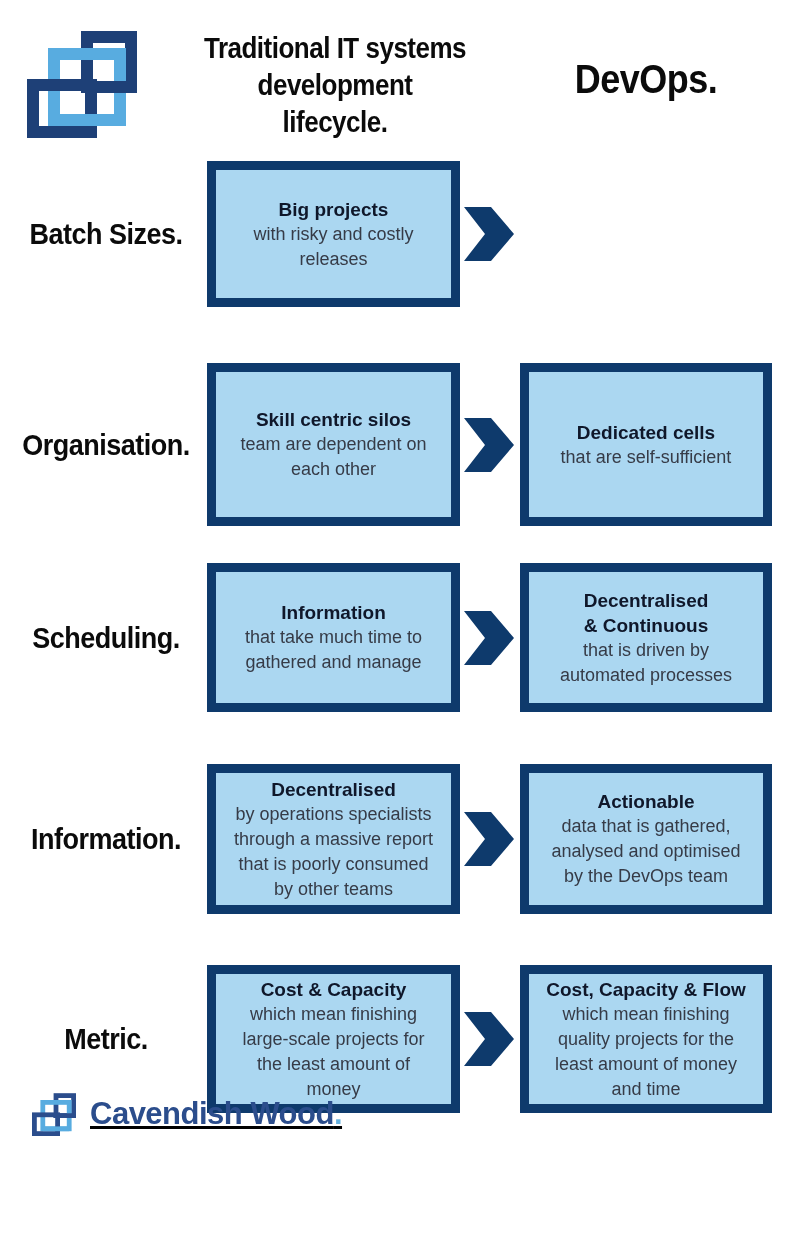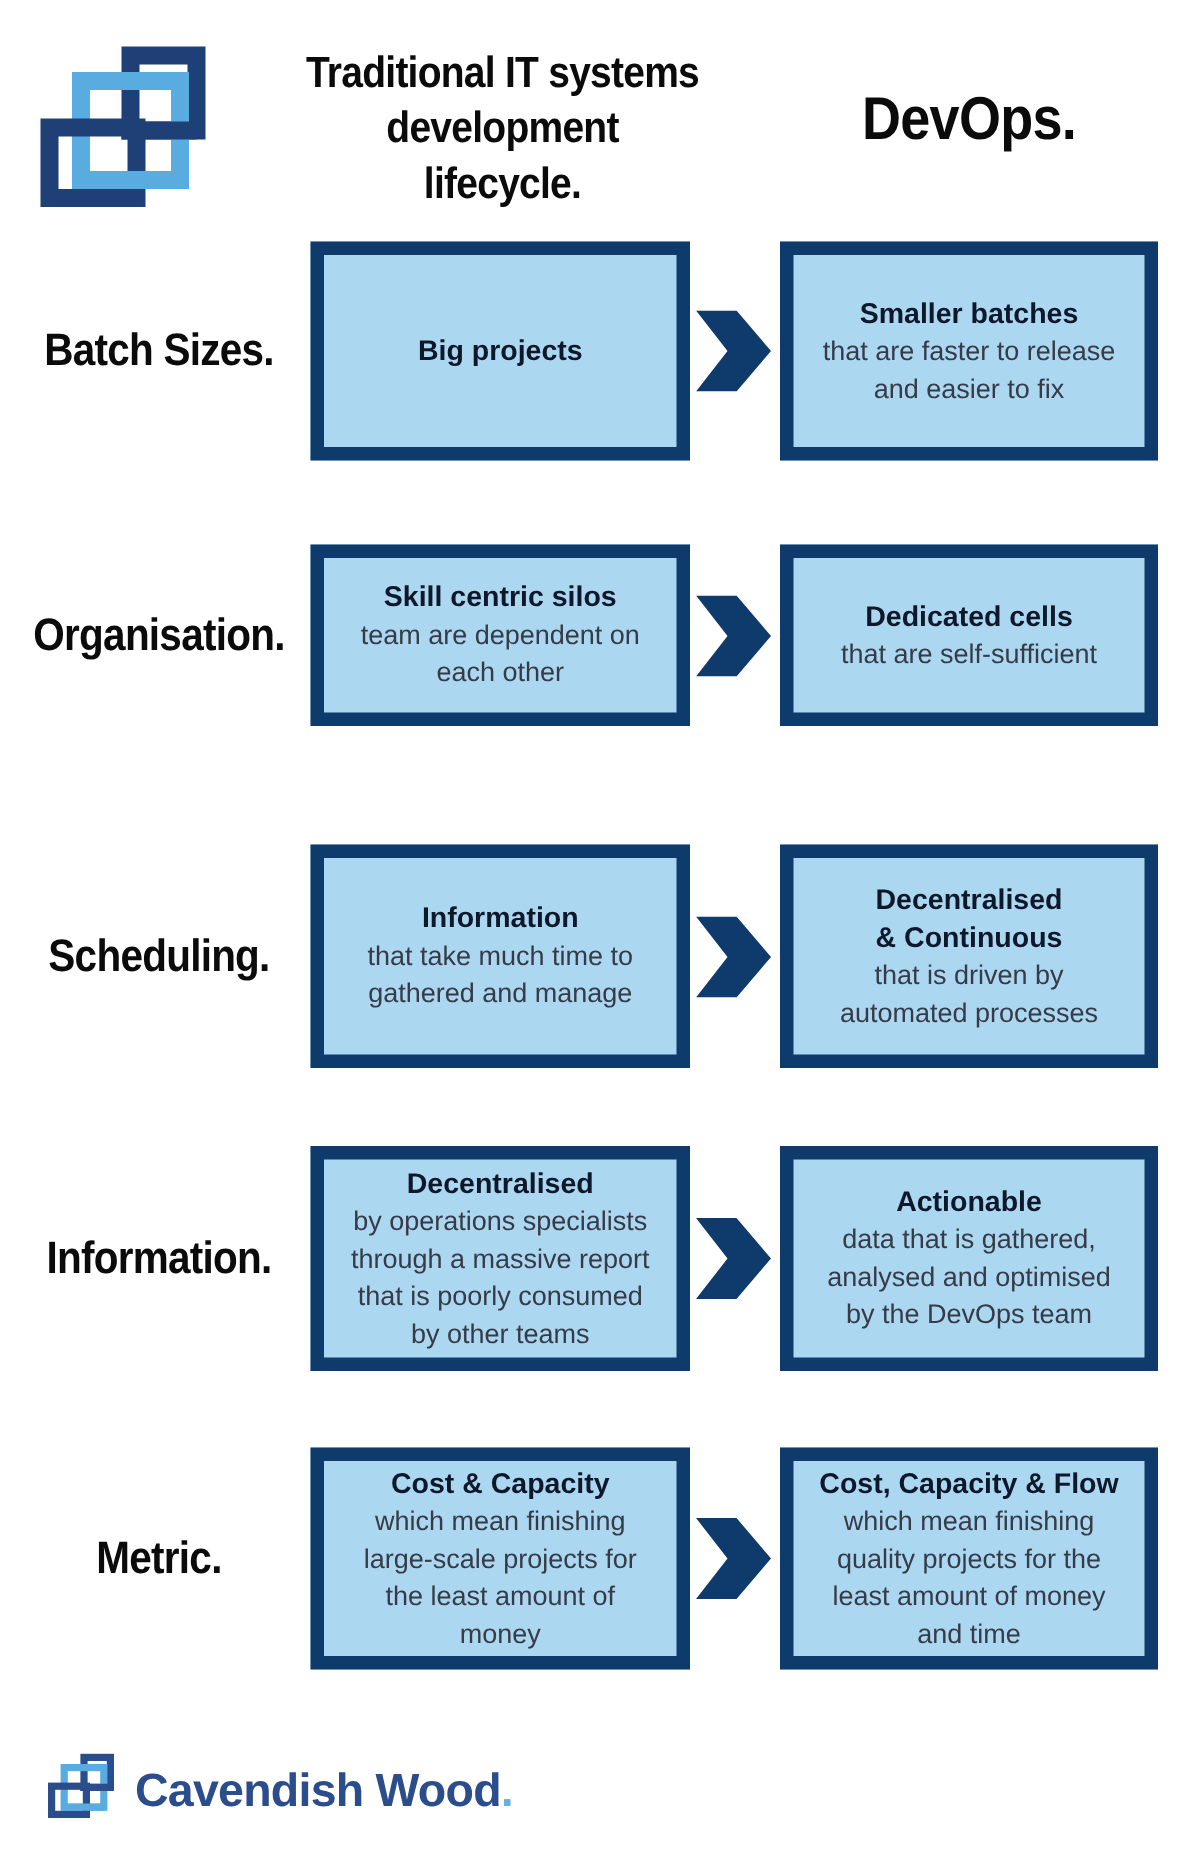--- a/index.html
+++ b/index.html
@@ -50,21 +50,21 @@
   }
   .box-body{
     color:#363b47;font-size:18px;font-weight:400;line-height:25px;
   }
   .arrow{
     position:absolute;left:464px;top:50%;transform:translateY(-50%);
     width:50px;height:54px;
   }
 
   
-  .footer{position:absolute;left:30px;top:1152px;height:60px;display:flex;align-items:flex-end;}
+  .footer{position:absolute;left:30px;top:1084px;height:60px;display:flex;align-items:center;text-decoration:underline;}
   .footer-logo{width:48px;height:44px;margin-right:12px;}
   .brand{
     font-size:31px;font-weight:800;color:#2b4d8c;letter-spacing:-0.5px;
     white-space:nowrap;
   }
   .brand .dot{color:#66b1de;}
 </style>
 </head>
 <body>
 
@@ -87,33 +87,30 @@
 
   <div class="header-title">Traditional IT systems
 development
 lifecycle.</div>
   <div class="devops-title">DevOps.</div>
 
   <div class="row" style="top:161px;height:146px;">
     <div class="row-label">Batch Sizes.</div>
     <div class="box trad">
       <div class="box-title">Big projects</div>
+      <div class="box-body">with risky and costly releases</div>
     </div>
     <div class="arrow">
       <svg width="50" height="54" viewBox="0 0 50 54">
           <polygon points="0,0 27,0 50,27 27,54 0,54 21,27" fill="#0e3a6c"></polygon>
         </svg>
     </div>
-    <div class="box devops">
-      <div class="box-title">Smaller batches</div>
-      <div class="box-body">that are faster to release and easier to fix</div>
-    </div>
   </div>
 
-  <div class="row" style="top:363px;height:121px;">
+  <div class="row" style="top:363px;height:163px;">
     <div class="row-label">Organisation.</div>
     <div class="box trad">
       <div class="box-title">Skill centric silos</div>
       <div class="box-body">team are dependent on each other</div>
     </div>
     <div class="arrow">
       <svg width="50" height="54" viewBox="0 0 50 54">
           <polygon points="0,0 27,0 50,27 27,54 0,54 21,27" fill="#0e3a6c"></polygon>
         </svg>
     </div>

